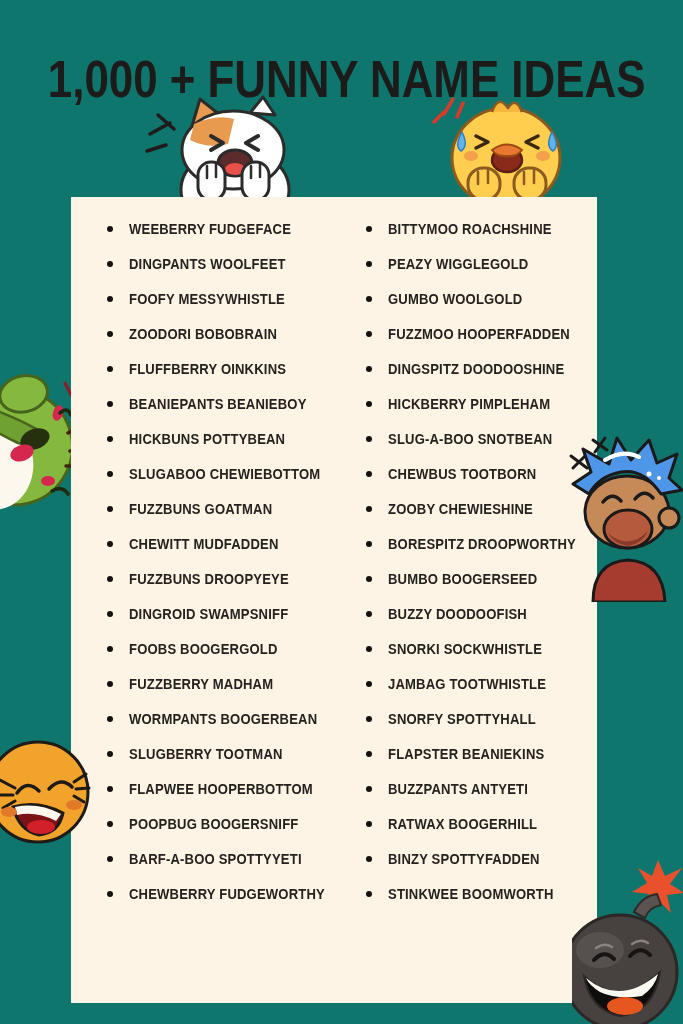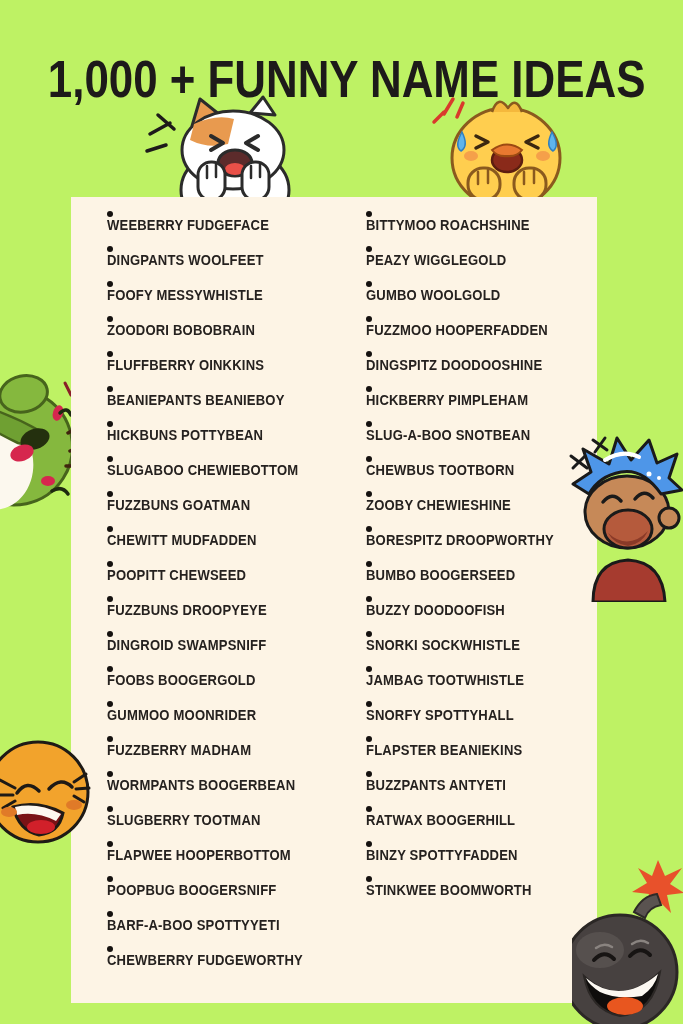--- a/index.html
+++ b/index.html
@@ -1,25 +1,25 @@
 <!DOCTYPE html>
 <html><head>
 <meta charset="utf-8">
 <style>
   html,body{margin:0;padding:0;background:#FBA71D;}
   body{width:683px;height:1024px;font-family:"Liberation Sans",sans-serif;}
-  .poster{position:relative;width:683px;height:1024px;overflow:hidden;background:#bef264;}
+  .poster{position:relative;width:683px;height:1024px;overflow:hidden;background:#0f766e;}
   .title{position:absolute;top:16px;left:0;width:100%;text-align:center;
          font-size:51px;font-weight:800;color:#1D1A1A;white-space:nowrap;
          transform:scaleX(0.86);letter-spacing:0;}
   .panel{position:absolute;top:197px;width:267px;height:806px;background:#FDF4E5;z-index:1;}
   .panel-left{left:71px;}
   .panel-right{left:330px;}
   ul.name-list{list-style:none;margin:0;padding:14px 0 0 36px;}
-  li.name-item{display:flex;height:35px;flex-direction:column;}
+  li.name-item{display:flex;align-items:center;height:35px;}
   .dot{width:6px;height:6px;border-radius:50%;background:#15110F;margin-right:16px;flex:none;}
   .name-text{font-size:14.5px;font-weight:700;color:#25211F;letter-spacing:.2px;
              transform:scaleX(.9);transform-origin:left center;white-space:nowrap;}
   .sticker{position:absolute;}
   .z-back{z-index:0;}
   .z-front{z-index:2;}
 </style>
 </head>
 <body>
 
@@ -168,44 +168,36 @@
         <li class="name-item">
           <span class="dot"></span>
           <span class="name-text">FUZZBUNS GOATMAN</span>
         </li>
 
         <li class="name-item">
           <span class="dot"></span>
           <span class="name-text">CHEWITT MUDFADDEN</span>
         </li>
 
-        <li class="name-item">
-          <span class="dot"></span>
-          <span class="name-text">POOPITT CHEWSEED</span>
-        </li>
 
         <li class="name-item">
           <span class="dot"></span>
           <span class="name-text">FUZZBUNS DROOPYEYE</span>
         </li>
 
         <li class="name-item">
           <span class="dot"></span>
           <span class="name-text">DINGROID SWAMPSNIFF</span>
         </li>
 
         <li class="name-item">
           <span class="dot"></span>
           <span class="name-text">FOOBS BOOGERGOLD</span>
         </li>
 
-        <li class="name-item">
-          <span class="dot"></span>
-          <span class="name-text">GUMMOO MOONRIDER</span>
-        </li>
 
         <li class="name-item">
           <span class="dot"></span>
           <span class="name-text">FUZZBERRY MADHAM</span>
         </li>
 
         <li class="name-item">
           <span class="dot"></span>
           <span class="name-text">WORMPANTS BOOGERBEAN</span>
         </li>

